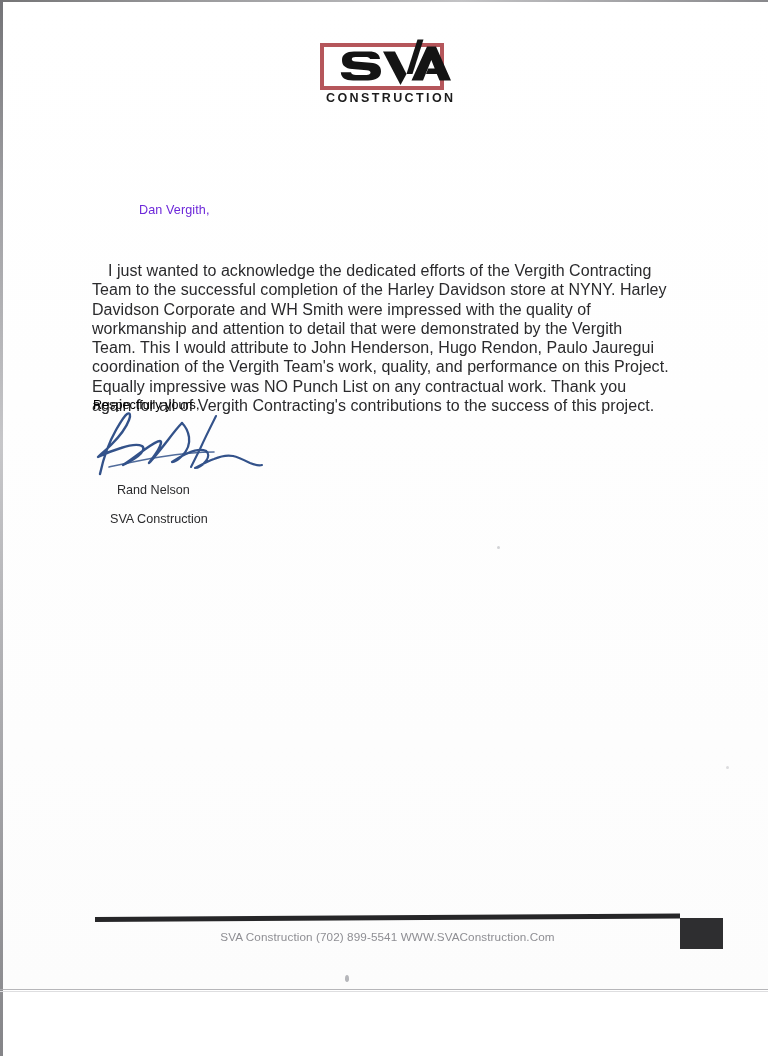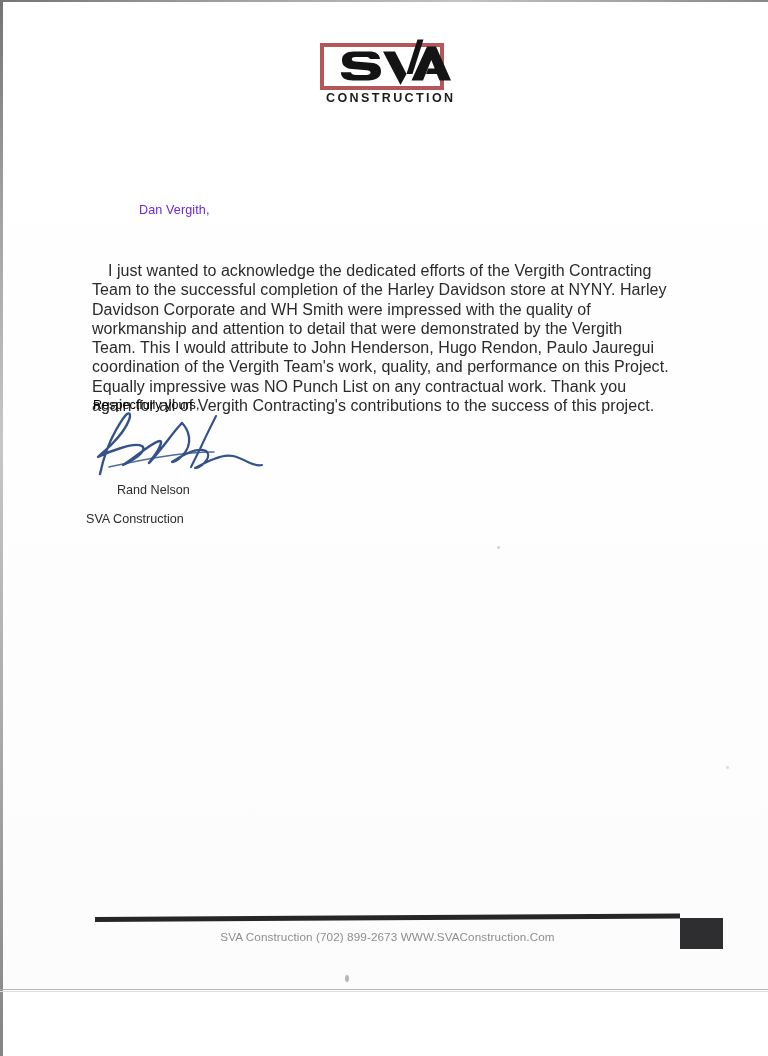--- a/index.html
+++ b/index.html
@@ -157,21 +157,21 @@
   .sig-name {
     position: absolute;
     left: 93px;
     top: 483px;
     font-size: 12.6px;
     color: #2b2b2d;
     margin-left: 24px;
   }
   .sig-company {
     position: absolute;
-    left: 86px;
+    left: 110px;
     top: 512px;
     font-size: 12.6px;
     color: #2b2b2d;
   }
 
   
   .footer-rule {
     position: absolute;
     left: 95px;
     top: 917px;
@@ -238,21 +238,21 @@
       <path d="M138 12 C133 22 127 34 122 45 C118 53 115 59 113 63" stroke-width="2.1"></path>
       <path d="M31 63 C45 60 63 56 82 53 C101 50 120 48 136 48" stroke-width="1.6" opacity=".85"></path>
     </g>
   </svg>
 
   <div class="sig-name">Rand Nelson</div>
   <div class="sig-company">SVA Construction</div>
 
   <div class="footer-rule"></div>
   <div class="footer-block"></div>
-  <div class="footer-text">SVA Construction (702) 899-2673 WWW.SVAConstruction.Com</div>
+  <div class="footer-text">SVA Construction (702) 899-5541 WWW.SVAConstruction.Com</div>
 
   <div class="speck2"></div>
   <div class="speck3"></div>
   <div class="speck"></div>
   <div class="scan-seam"></div>
   <div class="scan-seam2"></div>
 
 </div>
 
 </body></html>

